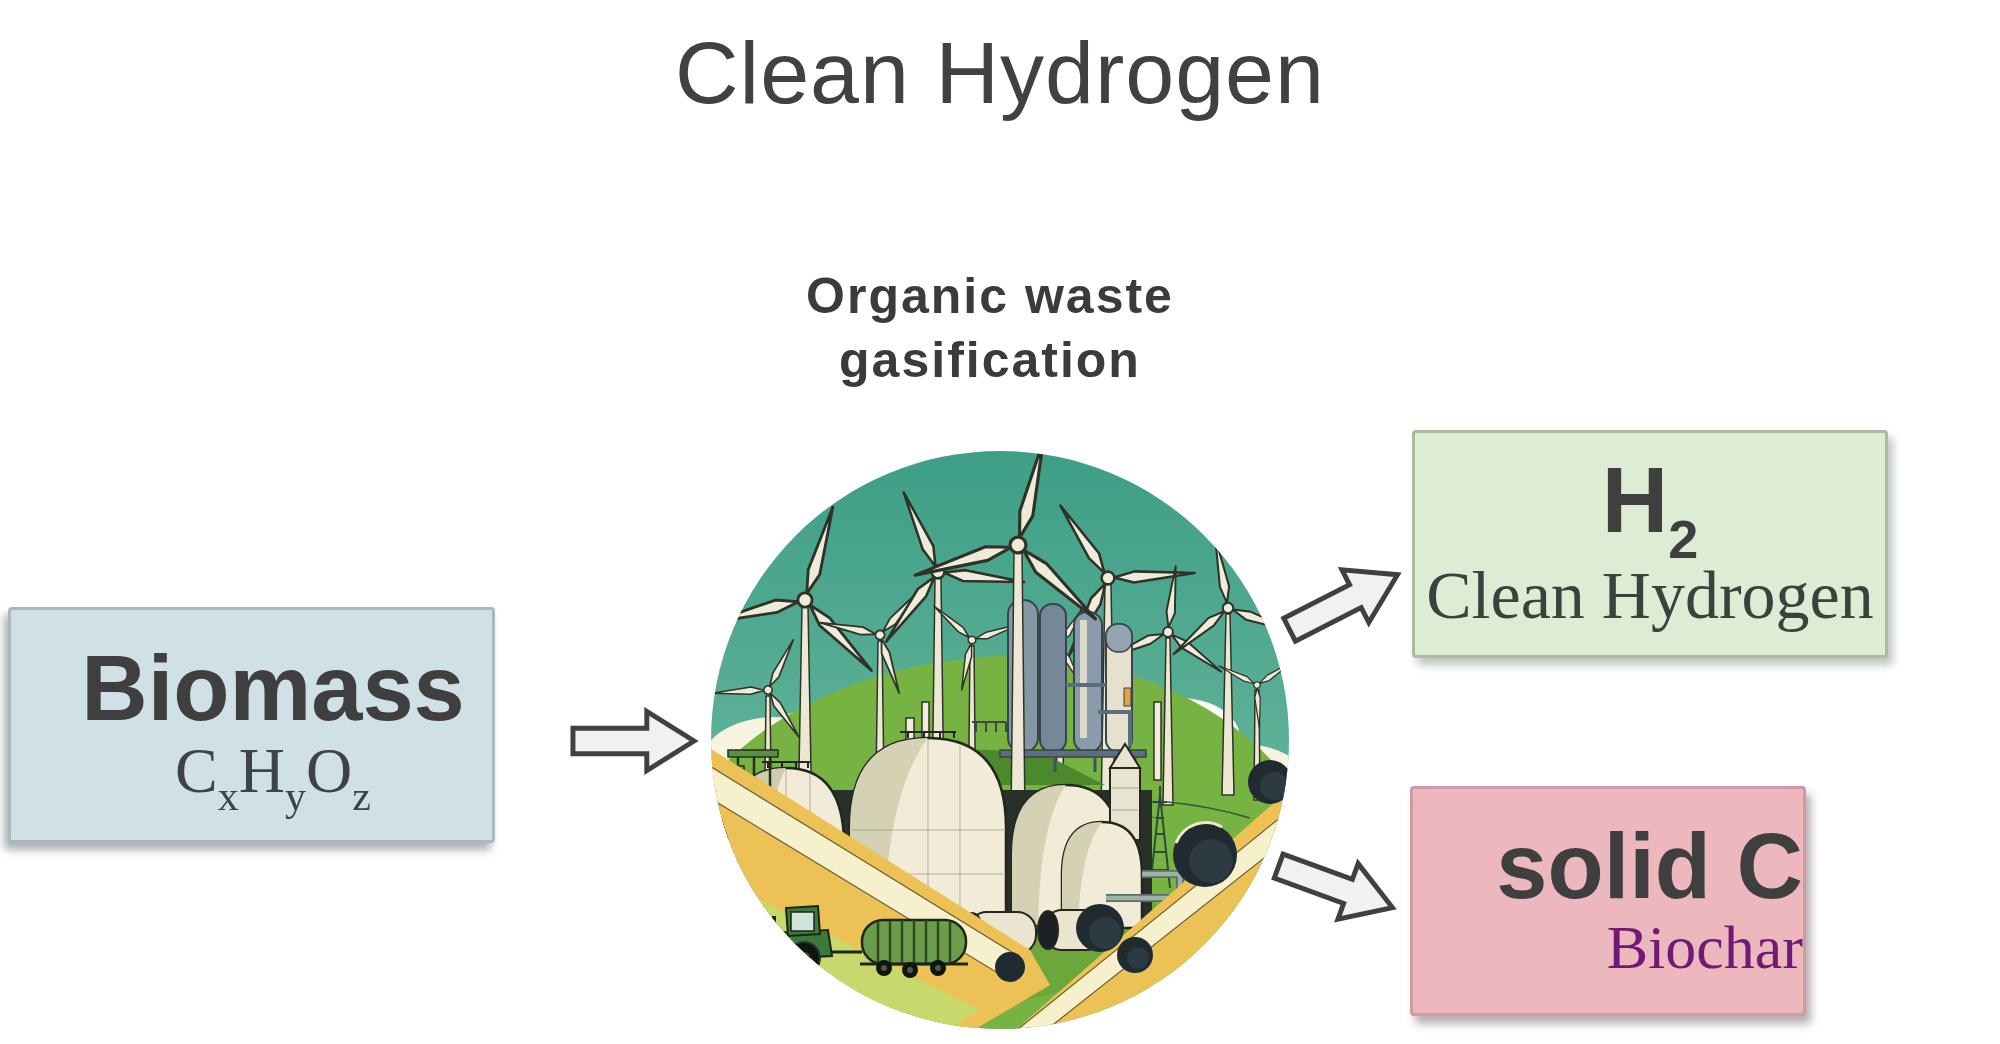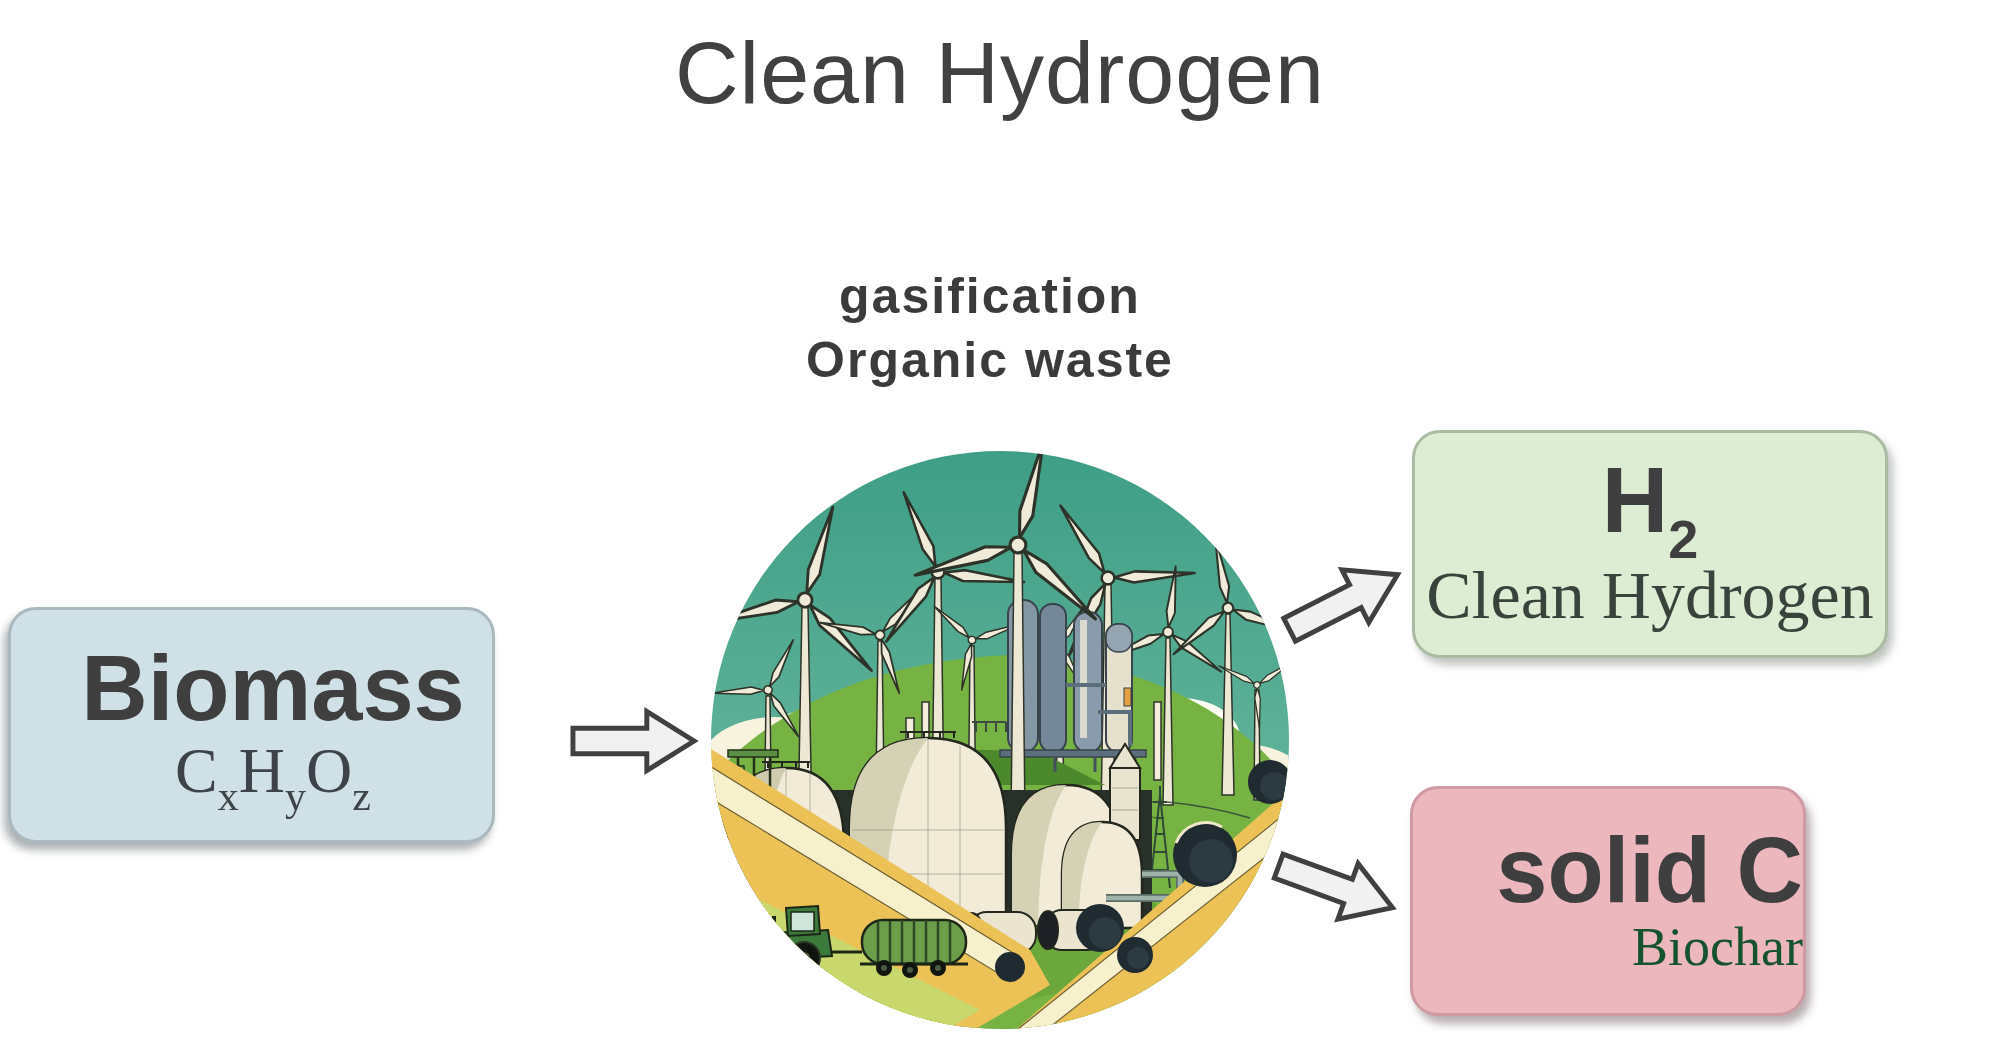--- a/index.html
+++ b/index.html
@@ -7,33 +7,33 @@
           font-family:"Liberation Sans", sans-serif;color:#3f3f3f;}
 
   .page-title{position:absolute;left:0;top:22px;width:2000px;text-align:center;
               font-size:88px;font-weight:400;letter-spacing:1px;color:#414141;}
 
   .process-label{position:absolute;left:690px;top:264px;width:600px;text-align:center;
                  font-size:50px;font-weight:700;line-height:1.28;letter-spacing:2px;color:#3b3b3b;}
   .process-label span{display:block;}
 
   .flowbox{position:absolute;display:flex;flex-direction:column;align-items:center;justify-content:center;
-           border-radius:28px;box-sizing:border-box;}
+           border-radius:4px;box-sizing:border-box;}
   .box-biomass{left:8px;top:607px;width:487px;height:236px;background:#cfe1e7;
                border:3px solid #a9b9be;box-shadow:-4px 7px 9px rgba(70,82,88,.45);padding-left:43px;}
   .box-gas{left:1412px;top:430px;width:476px;height:228px;background:#dcedd4;
            border:3px solid #aabba2;box-shadow:5px 7px 9px rgba(88,100,86,.38);}
   .box-solid{left:1410px;top:786px;width:396px;height:230px;background:#ecb7bd;
              border:3px solid #cf9aa1;box-shadow:5px 8px 9px rgba(100,76,82,.45);align-items:flex-end;}
 
   .box-heading{font-size:92px;font-weight:700;line-height:1;color:#3f3f3f;}
   .serif-line{font-family:"Liberation Serif", serif;color:#3a403a;}
   .box-biomass .serif-line{font-size:64px;margin-top:0;color:#3d4348;}
   .box-gas .serif-line{font-size:68px;margin-top:10px;color:#39423b;}
-  .box-solid .serif-line{font-size:54px;color:#14532d;}
+  .box-solid .serif-line{font-size:62px;color:#701a75;}
 
   .formula .sub{font-size:42px;position:relative;top:18px;}
   .gas-line{display:flex;align-items:baseline;gap:66px;}
   .gas-line .sub{font-size:54px;position:relative;top:26px;font-weight:700;}
 
   .scene{position:absolute;left:710px;top:450px;width:580px;height:580px;}
   .scene svg{display:block;}
 
   .flow-arrow{position:absolute;width:128px;height:70px;}
   .flow-arrow svg{display:block;overflow:visible;}
@@ -43,22 +43,22 @@
   .flow-arrow polygon{stroke:#404040;stroke-width:5;stroke-linejoin:miter;}
 </style>
 </head>
 <body>
 
 <div class="canvas">
 
   <div class="page-title">Clean Hydrogen</div>
 
   <div class="process-label">
+    <span>Organic waste</span>
     <span>gasification</span>
-    <span>Organic waste</span>
   </div>
 
   <div class="flowbox box-biomass">
     <div class="box-heading">Biomass</div>
     <div class="serif-line formula">
       <span>C</span><span class="sub">x</span><span>H</span><span class="sub">y</span><span>O</span><span class="sub">z</span>
     </div>
   </div>
 
   <div class="flow-arrow arrow-in">

